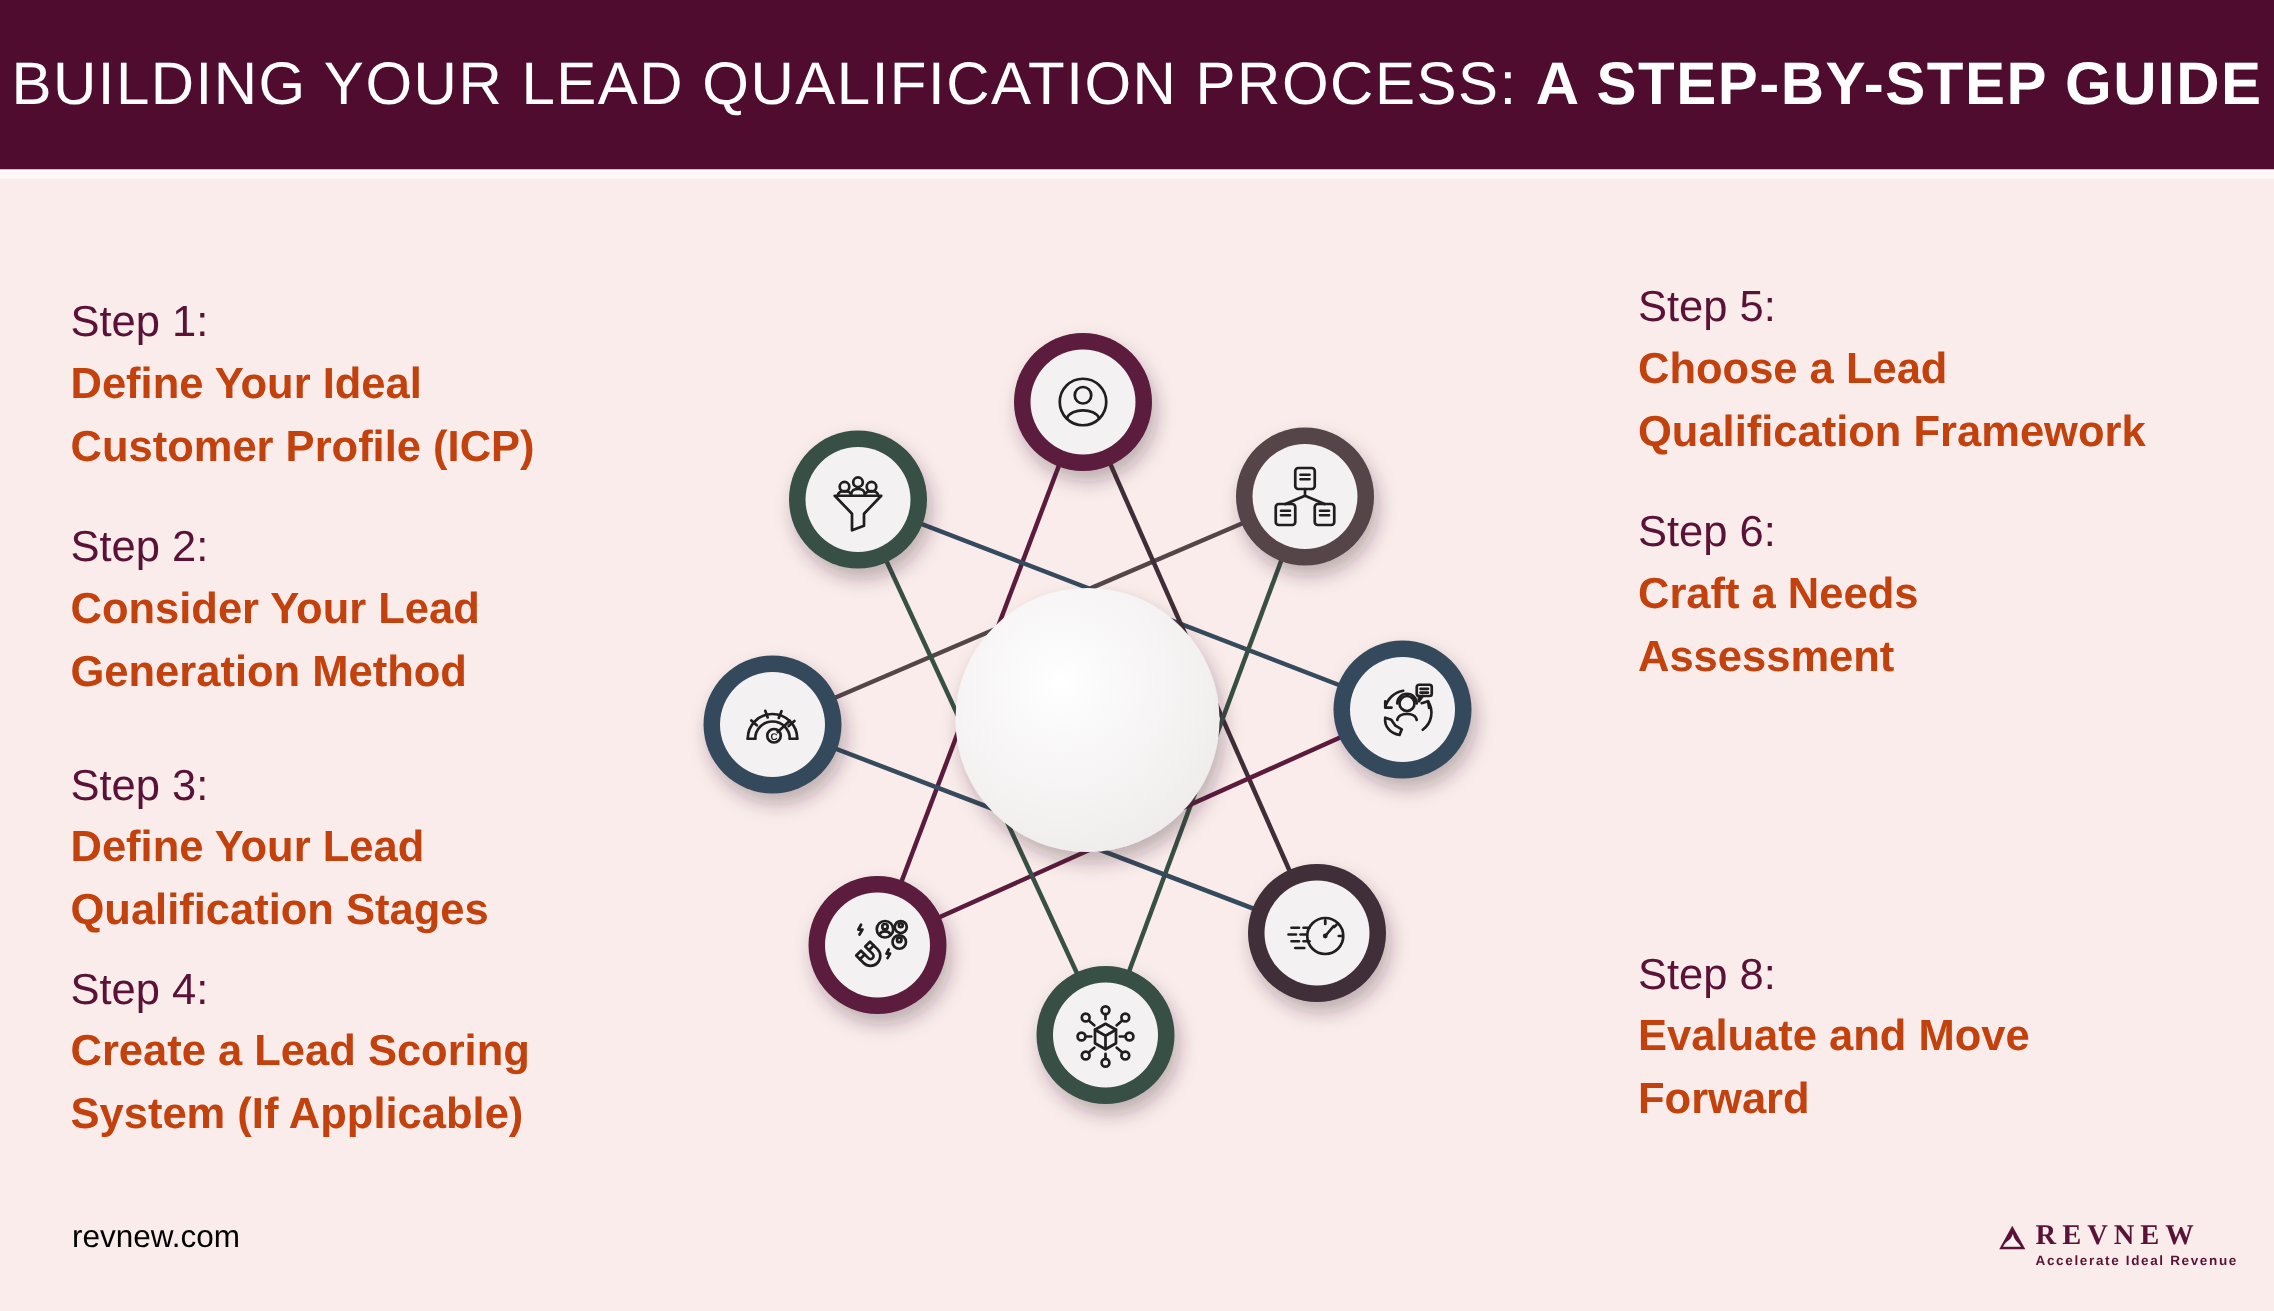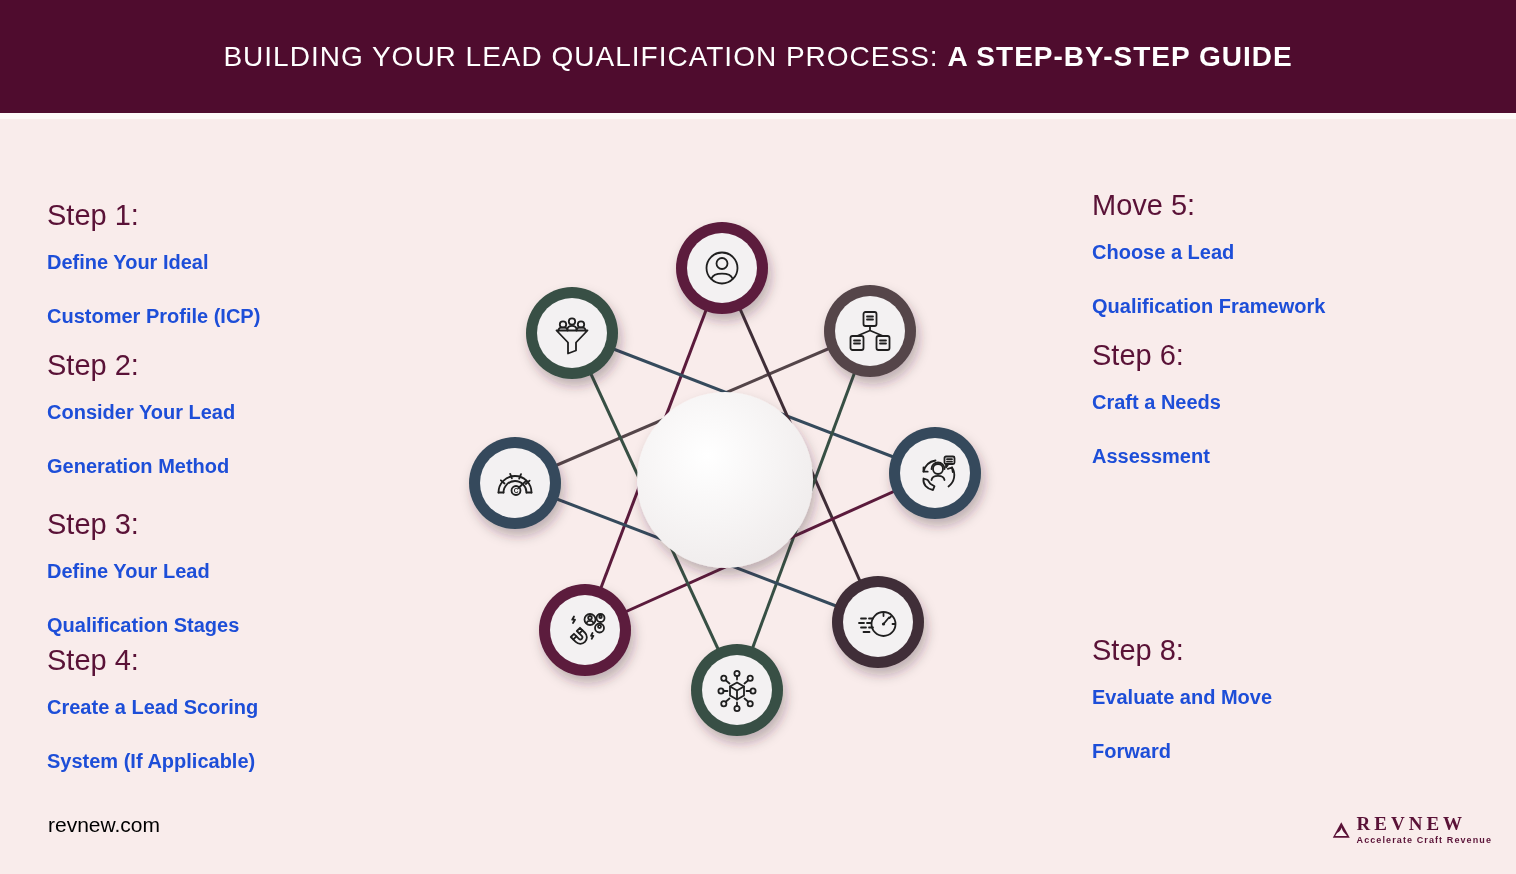--- a/index.html
+++ b/index.html
@@ -6,49 +6,49 @@
   .canvas{
     position:relative;width:1516px;height:874px;overflow:hidden;
     background:#f9eceb;font-family:"Liberation Sans",sans-serif;
   }
   
   .topbar{
     position:absolute;left:0;top:0;width:100%;height:113px;
     background:#4f0c2e;display:flex;align-items:center;justify-content:center;
   }
   .topbar .title{
-    margin:0;color:#ffffff;font-size:28px;font-weight:400;
+    margin:0;color:#ffffff;font-size:40px;font-weight:400;
     letter-spacing:1px;white-space:nowrap;
   }
   .topbar .title strong{font-weight:800;}
   .divider{
     position:absolute;left:0;top:113px;width:100%;height:6px;background:#fdf8f7;
   }
   
   .col{position:absolute;top:0;height:874px;}
   .col-left{left:47px;width:420px;margin-top:10px;}
   .col-right{left:1092px;width:410px;}
   .step{position:absolute;left:0;width:100%;}
   .step.s1{top:186px;} .step.s2{top:336px;} .step.s3{top:495px;} .step.s4{top:631px;}
   .step-label{
     font-size:29px;line-height:39px;color:#5a1237;font-weight:400;
   }
   .step-title{
-    font-size:20px;line-height:54px;color:#1d4ed8;font-weight:700;
+    font-size:29px;line-height:42px;color:#c2410c;font-weight:700;
     white-space:pre-line;
   }
   
   .diagram{position:absolute;left:430px;top:190px;width:580px;height:580px;}
   
   .site{
     position:absolute;left:48px;top:813px;font-size:21px;color:#000000;
   }
   .logo{
     position:absolute;left:1332px;top:804px;width:160px;height:52px;
-    display:flex;align-items:center;gap:6px;color:#5a1237;
+    display:flex;gap:6px;color:#5a1237;
   }
   .logo-text{display:flex;flex-direction:column;justify-content:center;}
   .logo-name{
     font-family:"Liberation Serif",serif;font-weight:700;font-size:19px;
     letter-spacing:4px;line-height:20px;
   }
   .logo-tagline{
     font-size:9px;font-weight:700;letter-spacing:1.1px;line-height:12px;
     white-space:nowrap;
   }
@@ -81,21 +81,21 @@
     </div>
     <div class="step s4">
       <div class="step-label">Step 4:</div>
       <div class="step-title">Create a Lead Scoring
 System (If Applicable)</div>
     </div>
   </section>
 
   <section class="col col-right">
     <div class="step s1">
-      <div class="step-label">Move 5:</div>
+      <div class="step-label">Step 5:</div>
       <div class="step-title">Choose a Lead
 Qualification Framework</div>
     </div>
     <div class="step s2">
       <div class="step-label">Step 6:</div>
       <div class="step-title">Craft a Needs
 Assessment</div>
     </div>
     <div class="step s3">
     </div>
@@ -244,17 +244,17 @@
 
   <div class="site">revnew.com</div>
 
   <div class="logo">
     <svg width="46" height="42" viewBox="0 0 46 42">
       <path d="M23 2 L44 40 H2 Z" fill="#5a1237"></path>
       <path d="M8 36 C14 24 20 28 24 15 C26 26 32 28 37 36 Z" fill="#fbf3f2"></path>
     </svg>
     <div class="logo-text">
       <span class="logo-name">REVNEW</span>
-      <span class="logo-tagline">Accelerate Craft Revenue</span>
+      <span class="logo-tagline">Accelerate Ideal Revenue</span>
     </div>
   </div>
 
 </div>
 
 </body></html>

